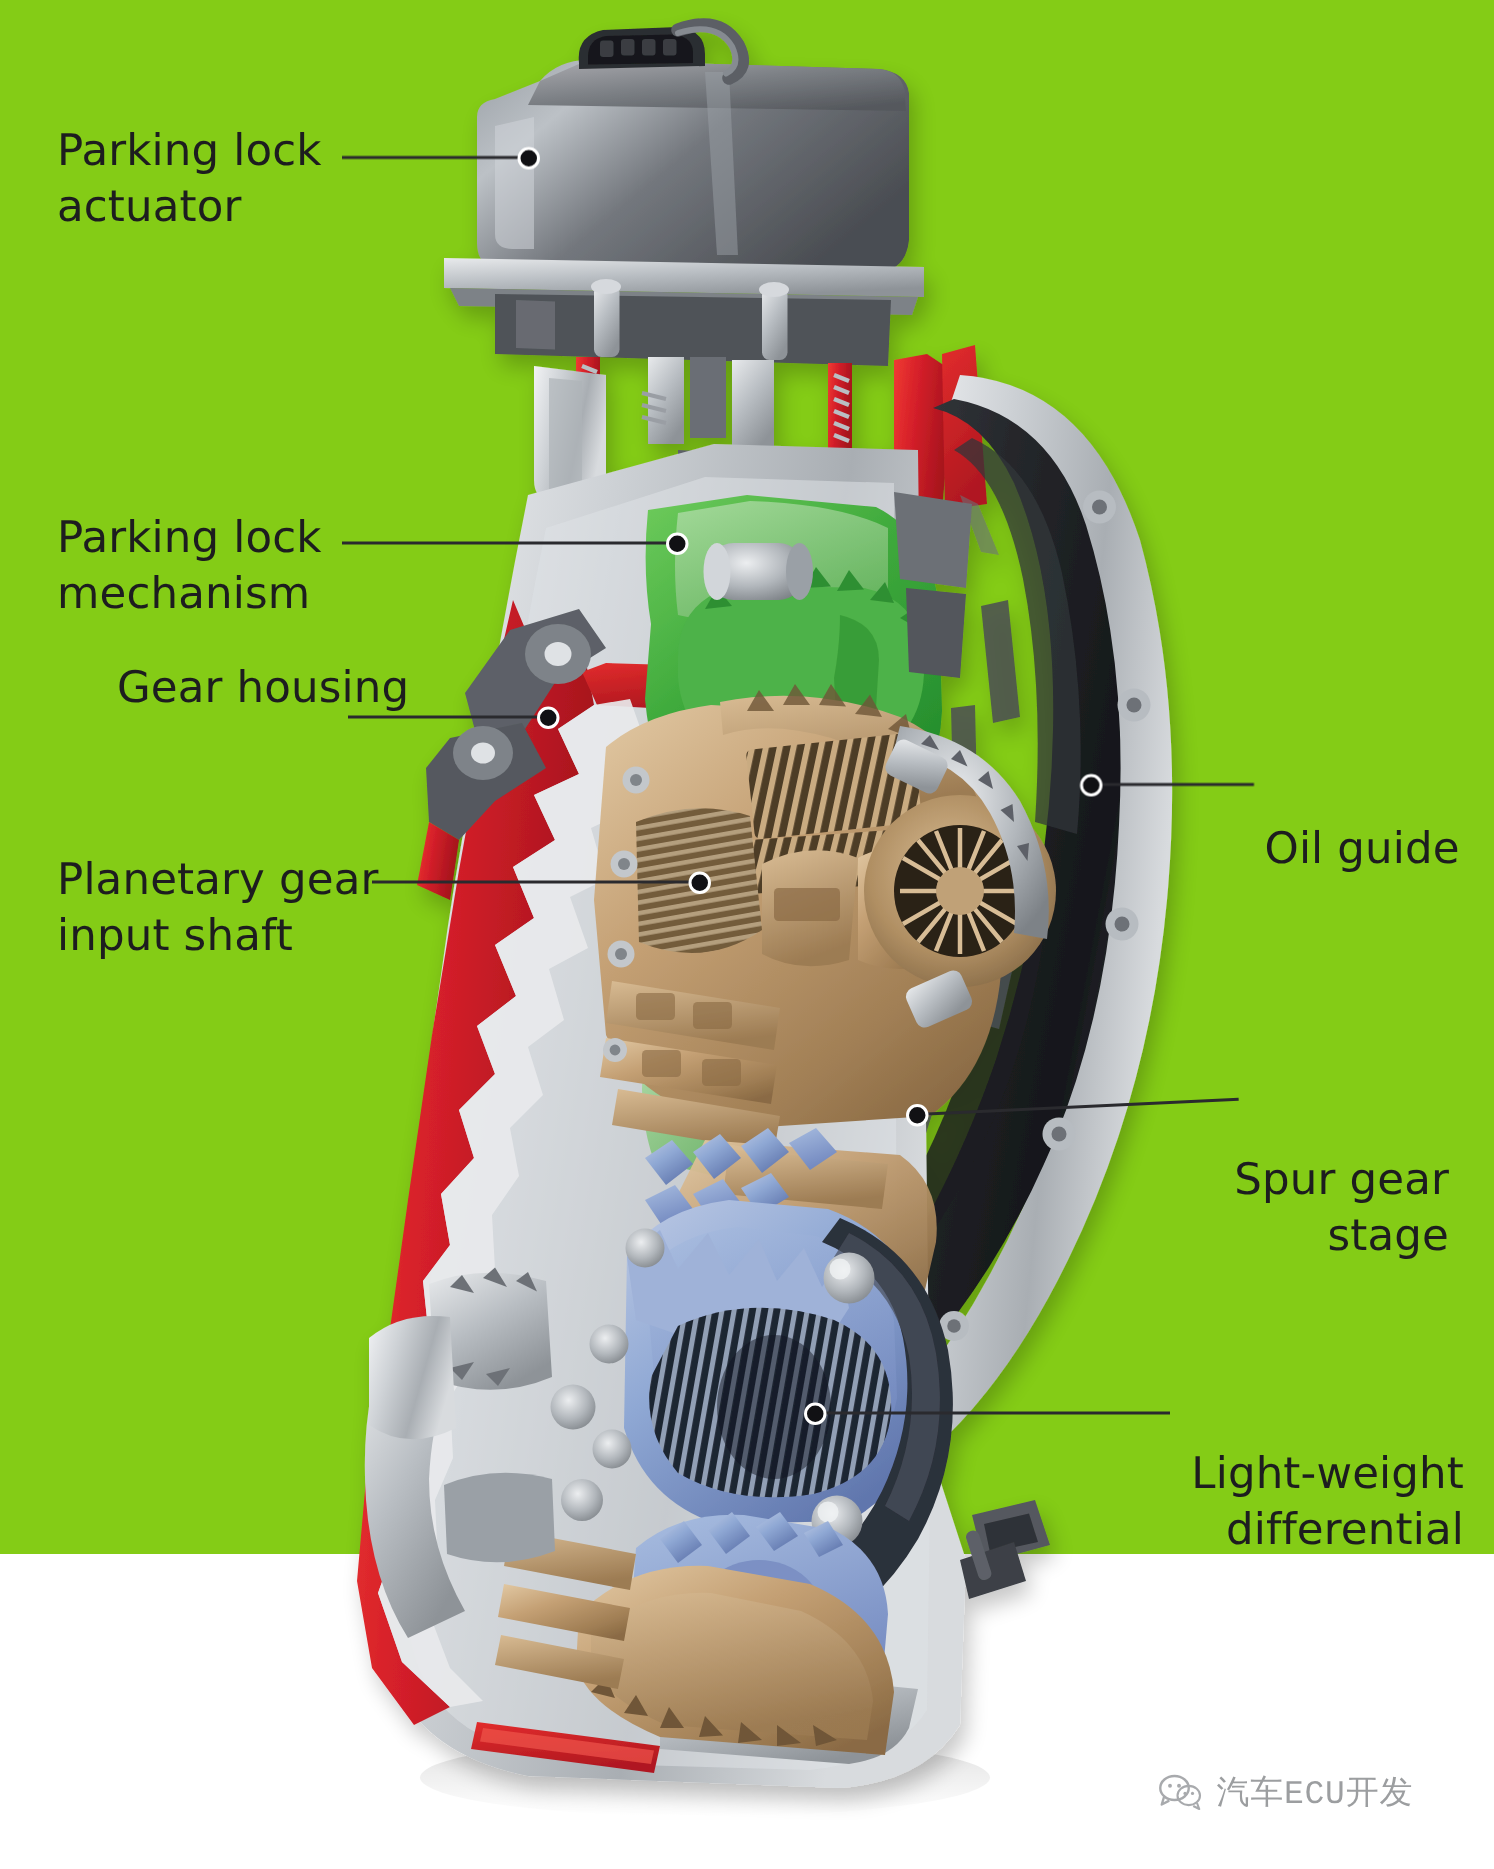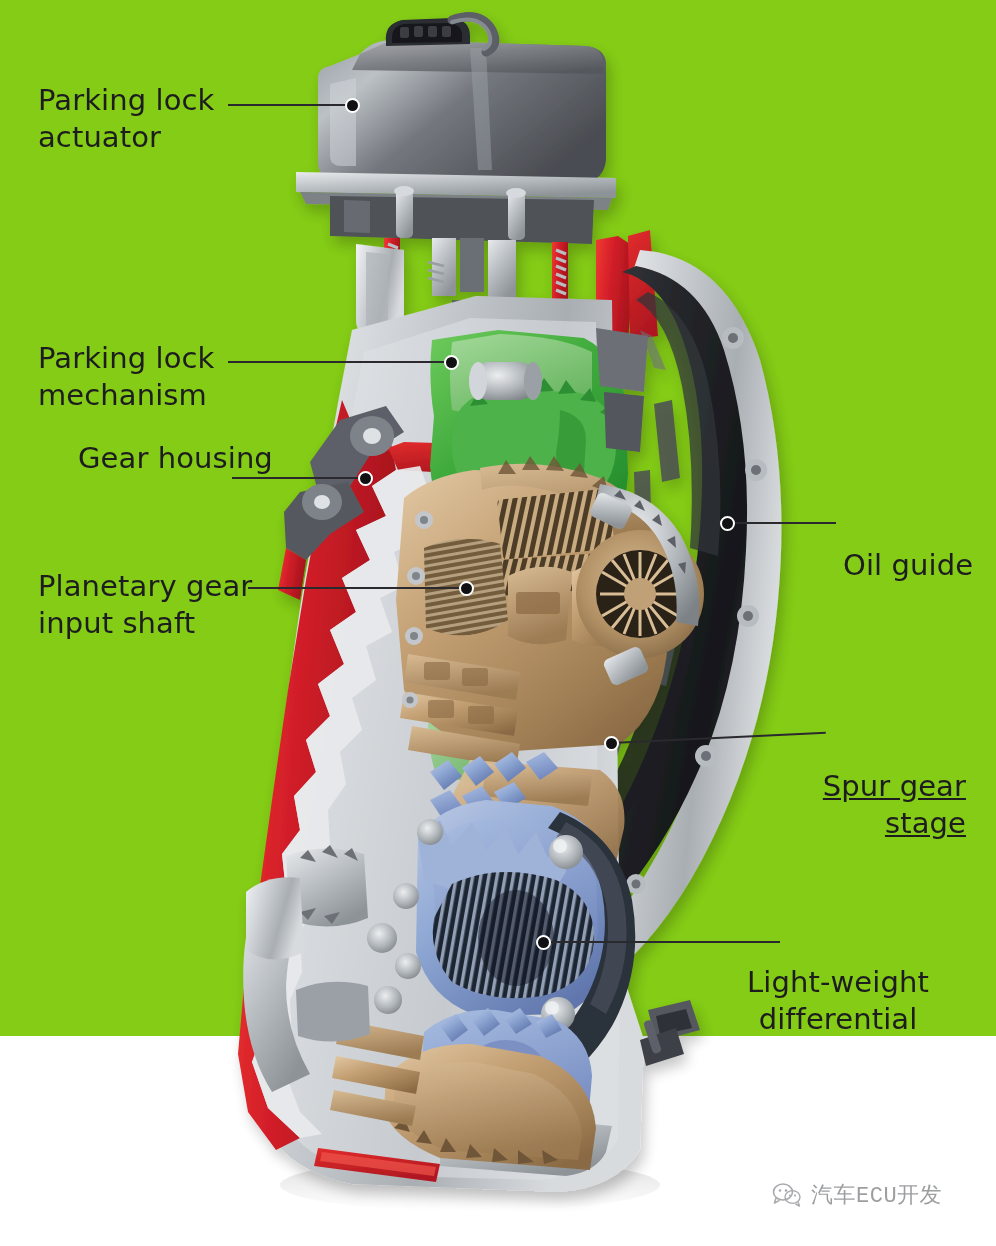--- a/index.html
+++ b/index.html
@@ -594,26 +594,26 @@
 
     <div class="callout left" style="left:38px; top:568px;">Planetary gear
 input shaft</div>
     <div class="leader" style="left:248px; top:587px; width:218px;"></div>
     <div class="leader-dot" style="left:466px; top:588px;"></div>
 
     <div class="callout right" style="left:843px; top:503px;">Oil guide</div>
     <div class="leader" style="left:727px; top:522px; width:109px;"></div>
     <div class="leader-dot" style="left:727px; top:523px;"></div>
 
-    <div class="callout right" style="left:700px; top:724px; width:266px;text-decoration:underline;">Spur gear
+    <div class="callout right" style="left:700px; top:724px; width:266px;">Spur gear
 stage</div>
     <div class="leader" style="left:611px; top:742px; width:215px; transform:rotate(-2.7deg);"></div>
     <div class="leader-dot" style="left:611px; top:743px;"></div>
 
-    <div class="callout right" style="left:700px; top:920px; width:276px;text-align:center;">Light-weight
+    <div class="callout right" style="left:700px; top:920px; width:276px;">Light-weight
 differential</div>
     <div class="leader" style="left:543px; top:941px; width:237px;"></div>
     <div class="leader-dot" style="left:543px; top:942px;"></div>
   </div>
 
   <div id="watermark">
     <svg width="30" height="26" viewBox="0 0 30 26">
       <ellipse cx="11" cy="10" rx="9.5" ry="8" fill="none" stroke="#6a6d72" stroke-width="1.6"></ellipse>
       <path d="M4,16 L2.5,21 L7.5,18.4" fill="none" stroke="#6a6d72" stroke-width="1.6" stroke-linejoin="round"></path>
       <circle cx="8" cy="8.5" r="1.3" fill="#6a6d72"></circle>

